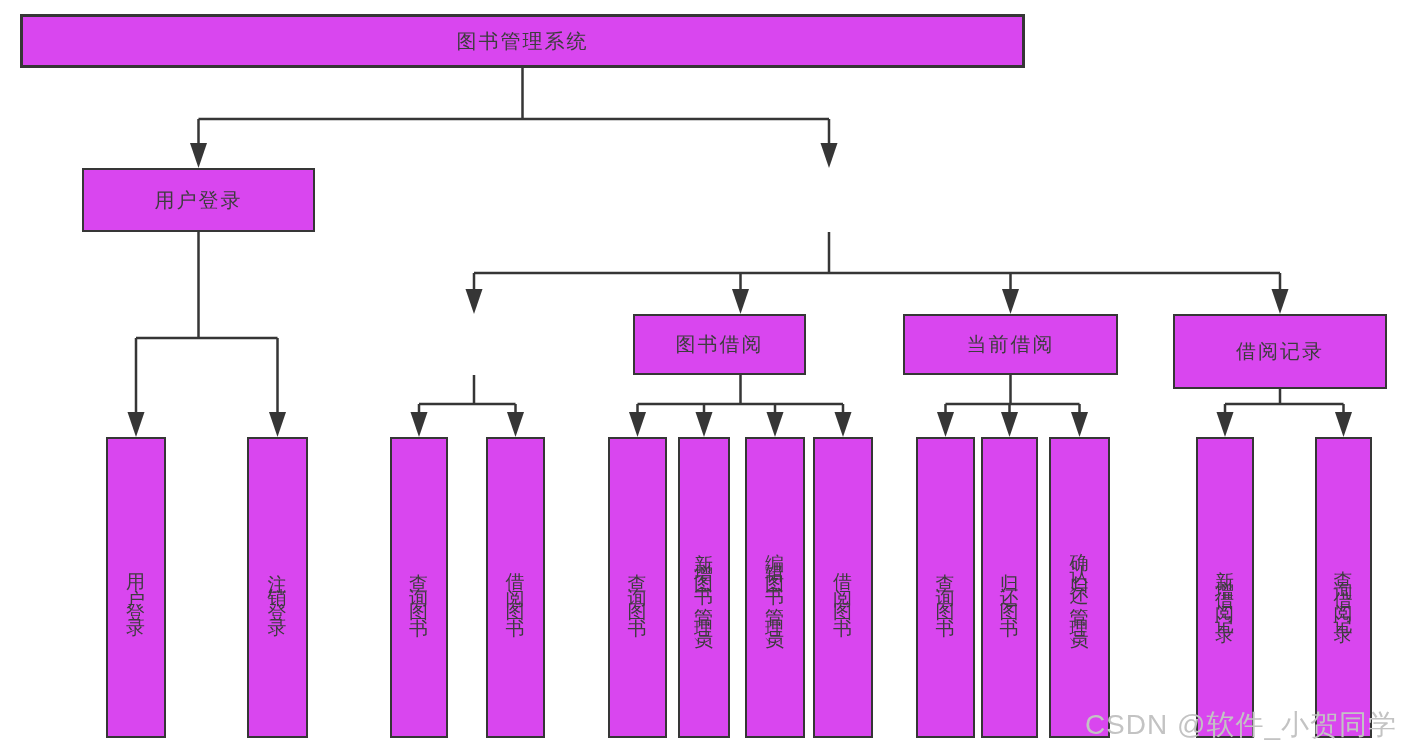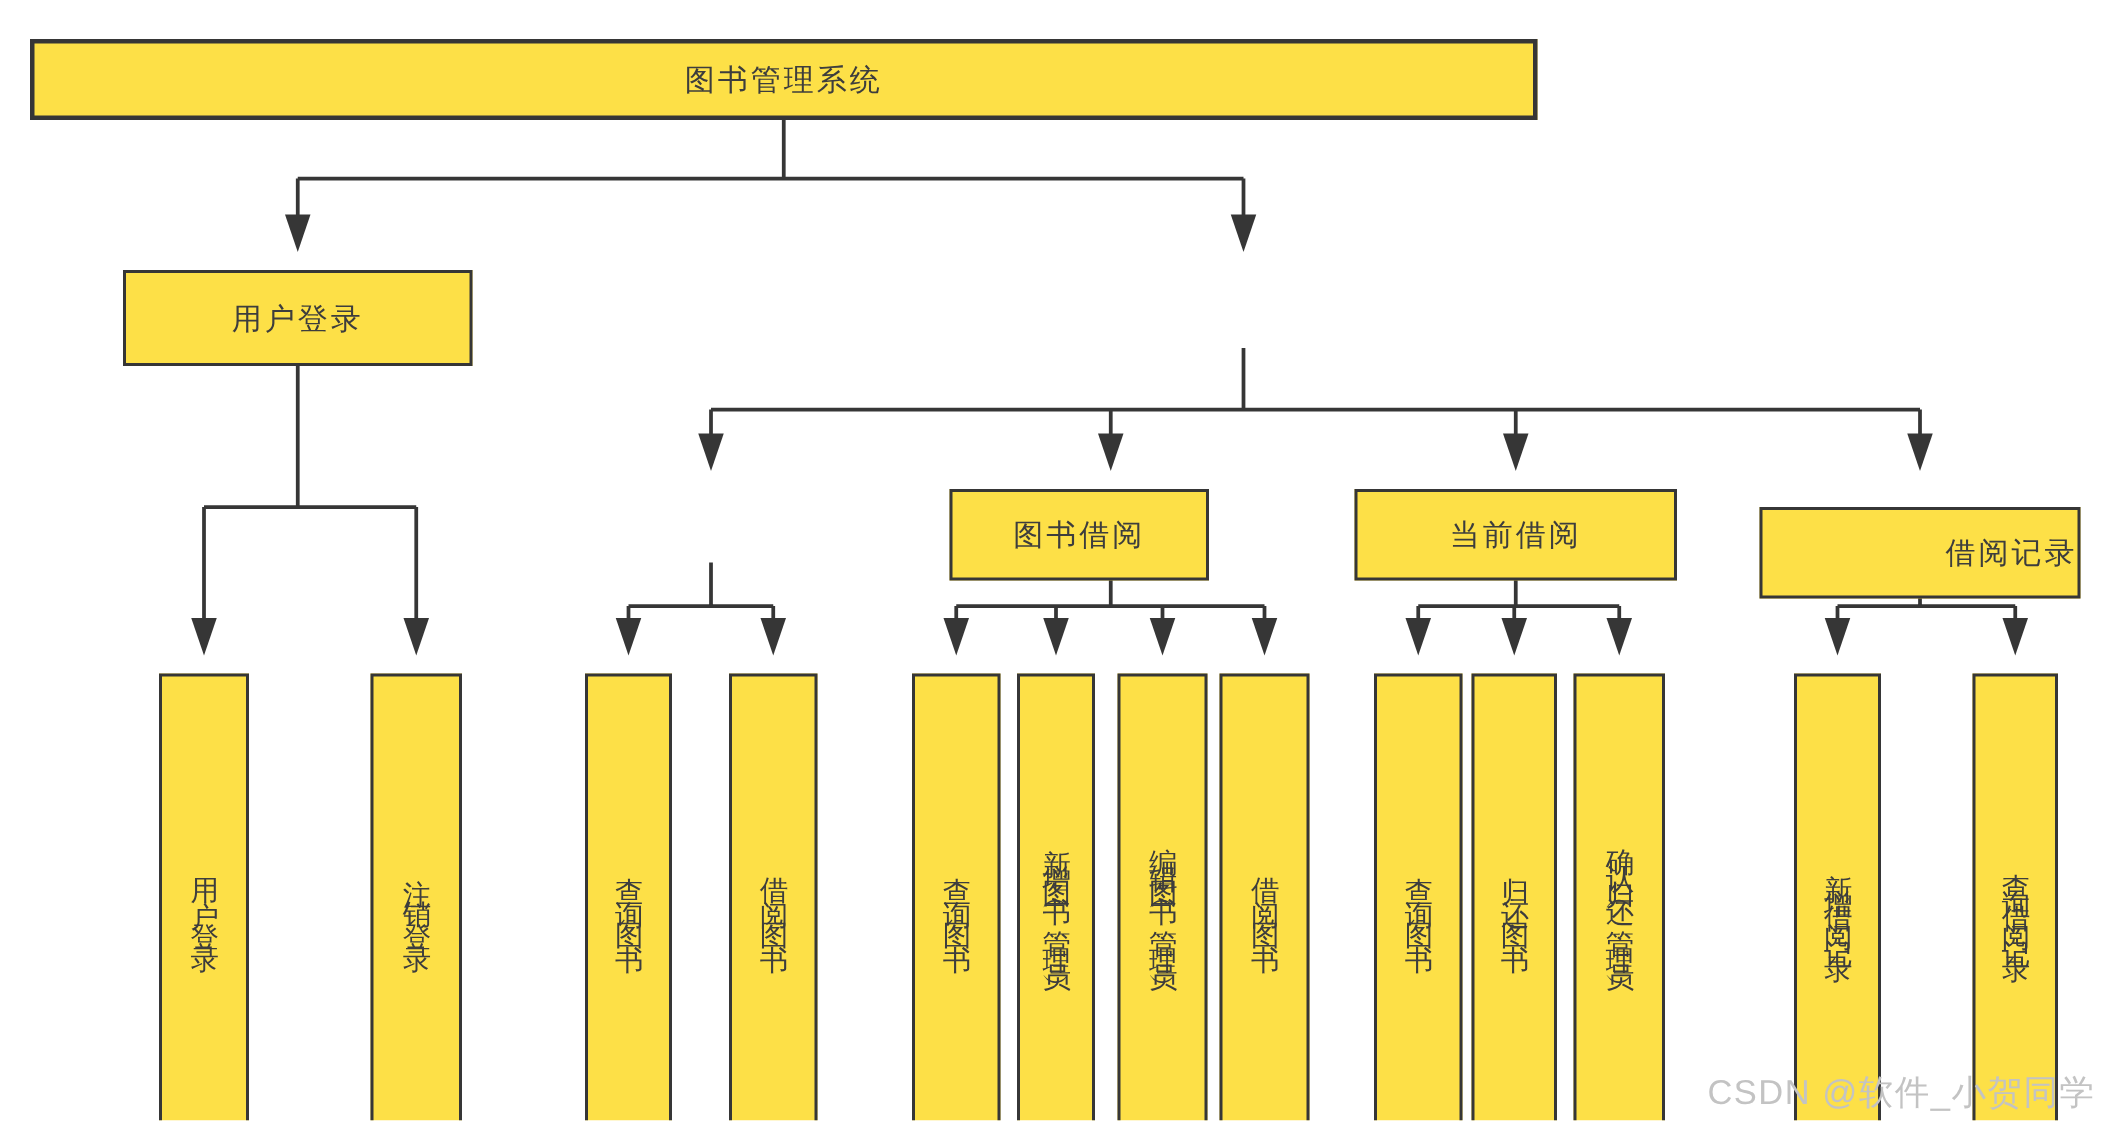--- a/index.html
+++ b/index.html
@@ -17,47 +17,46 @@
   }
   #connectors {
     position: absolute;
     left: 0; top: 0;
     width: 1405px; height: 747px;
     pointer-events: none;
   }
   .node {
     position: absolute;
     box-sizing: border-box;
-    background: #fde047;
+    background: #d946ef;
     border: 2.5px solid #363636;
     display: flex;
     align-items: center;
     justify-content: center;
     color: #3d3d3d;
-    margin-top: 12px;
   }
   .node.root { border-width: 3px; }
   .node.hbox span {
     font-size: 20px;
     letter-spacing: 2px;
     white-space: nowrap;
   }
   .node.leaf span {
     writing-mode: vertical-rl;
     font-size: 19px;
     line-height: 1;
     white-space: nowrap;
   }
   .node.leaf span.short { letter-spacing: 15px; }
   .node.leaf span.long  { letter-spacing: 11px; }
   #watermark {
     position: absolute;
     right: 8px;
     bottom: 3px;
-    font-size: 23px;
+    font-size: 28px;
     color: #c3c3c3;
     letter-spacing: 1px;
     white-space: nowrap;
     z-index: 5;
   }
 </style>
 </head>
 <body>
 
 <div id="canvas">
@@ -109,21 +108,21 @@
   <div class="node hbox" style="left:82px; top:168px; width:233px; height:64px;">
     <span>用户登录</span>
   </div>
 
   <div class="node hbox" style="left:633px; top:314px; width:173px; height:61px;">
     <span>图书借阅</span>
   </div>
   <div class="node hbox" style="left:903px; top:314px; width:215px; height:61px;">
     <span>当前借阅</span>
   </div>
-  <div class="node hbox" style="left:1173px; top:326px; width:214px; height:61px;justify-content:flex-end;">
+  <div class="node hbox" style="left:1173px; top:314px; width:214px; height:75px;">
     <span>借阅记录</span>
   </div>
 
   <div class="node leaf" style="left:106px; top:437px; width:60px; height:301px;">
     <span class="short">用户登录</span>
   </div>
   <div class="node leaf" style="left:247px; top:437px; width:61px; height:301px;">
     <span class="short">注销登录</span>
   </div>
 

